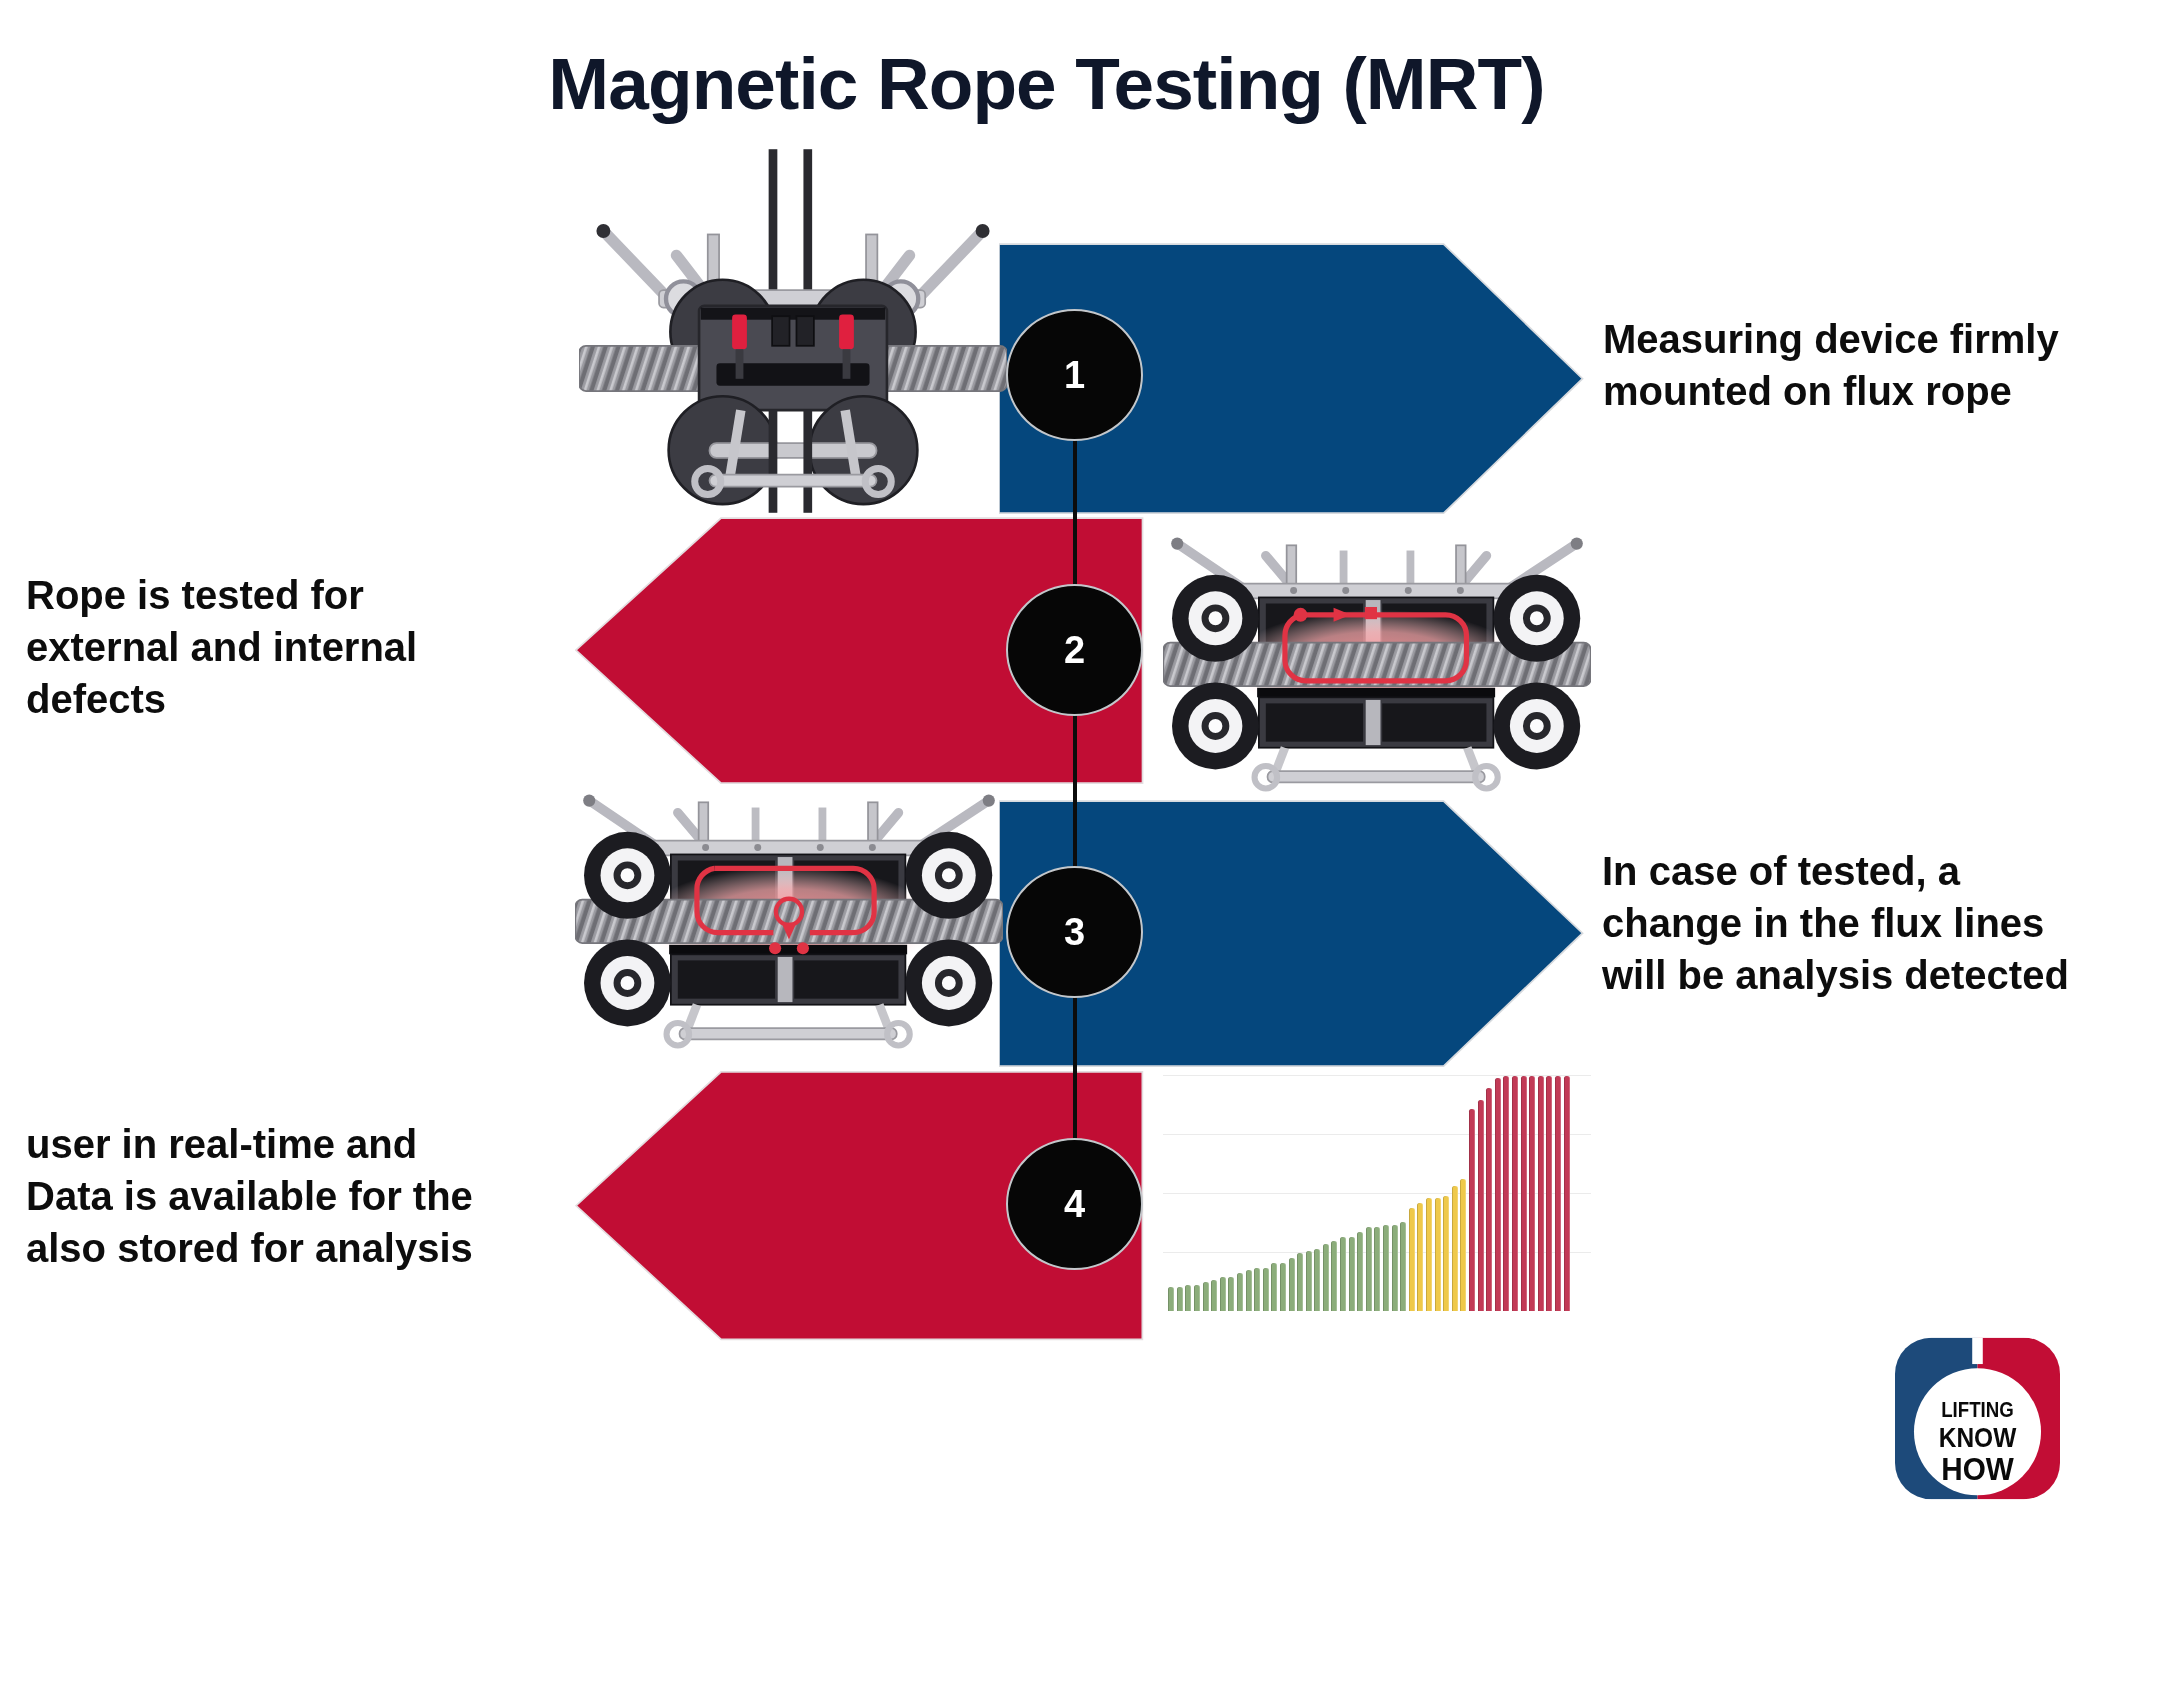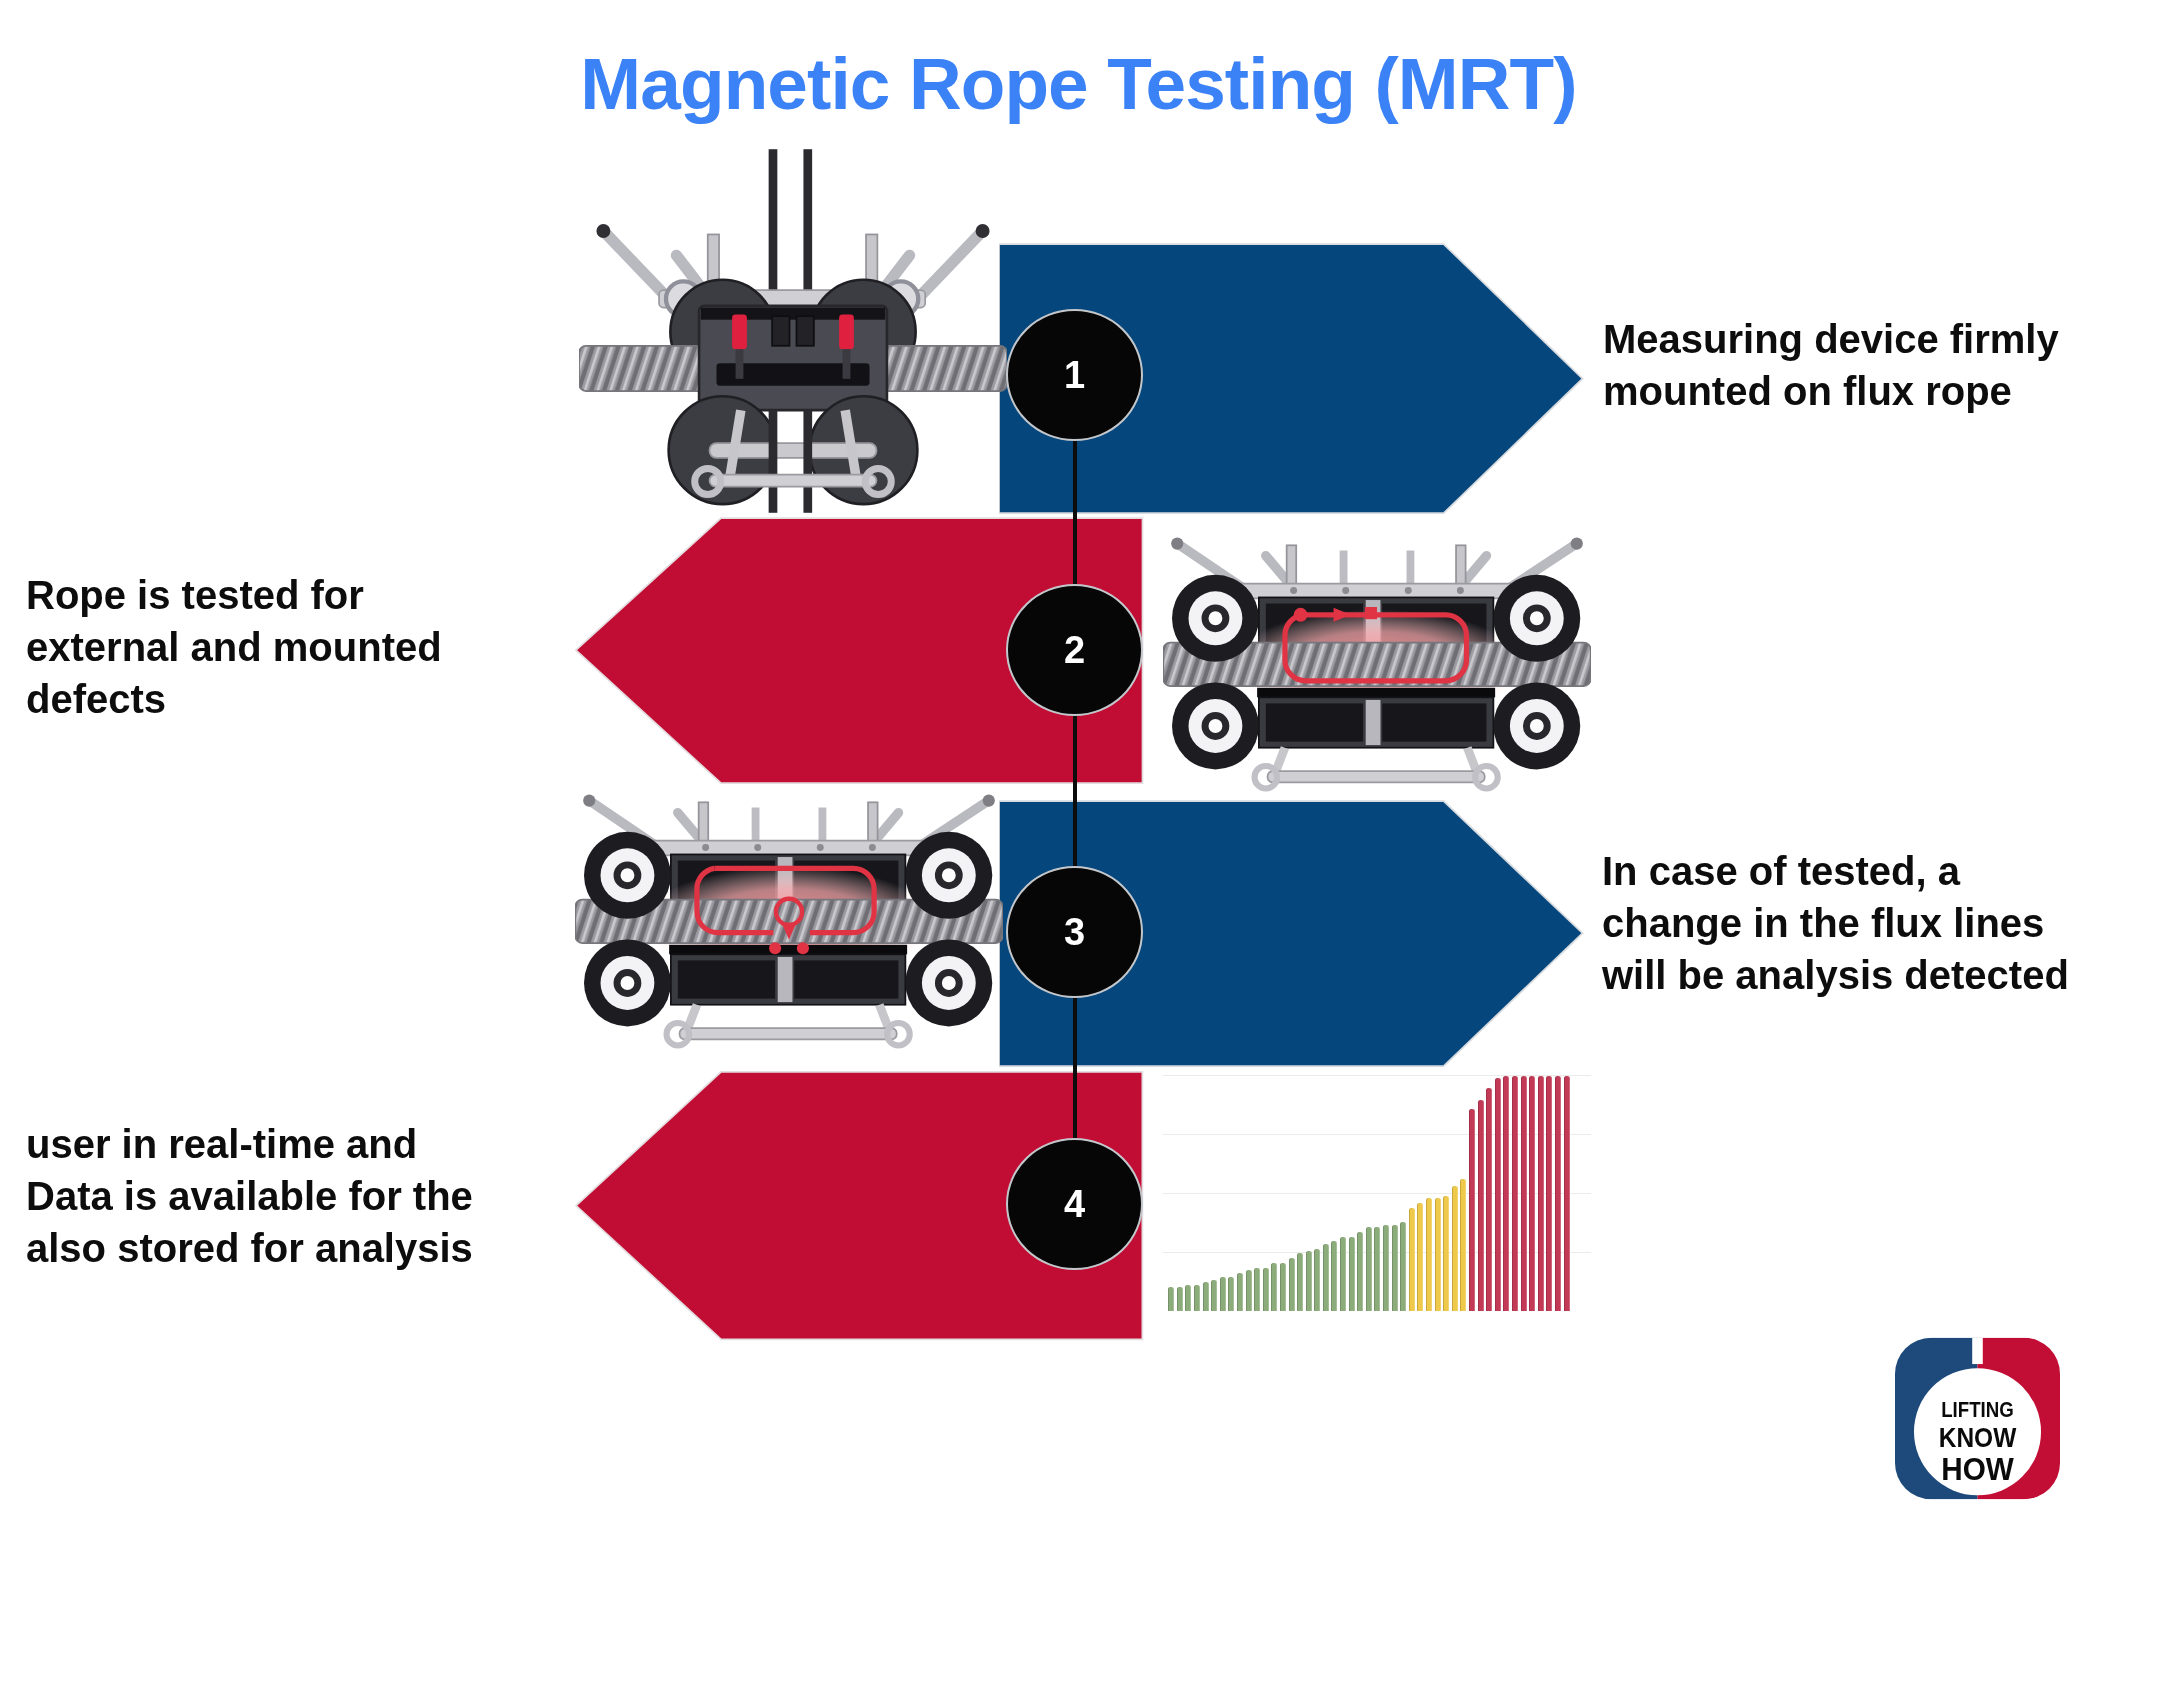--- a/index.html
+++ b/index.html
@@ -1,20 +1,20 @@
 <!DOCTYPE html>
 <html style="font-size:14px"><head>
 <meta charset="utf-8">
 <style>
   html,body{margin:0;padding:0;background:#fff;}
   .page{position:relative;width:2173px;height:1702px;background:#fff;overflow:hidden;
         font-family:"Liberation Sans", sans-serif;color:#0d0d0d;}
   .abs{position:absolute;}
   .title{left:0;top:42px;width:2093px;text-align:center;font-size:73px;font-weight:bold;
-         color:#3b82f6;letter-spacing:-0.9px;margin-left:32px;}
+         color:#0f172a;letter-spacing:-0.9px;}
   .note{font-size:40px;font-weight:bold;line-height:52px;color:#0d0d0d;}
   .arrow-label{font-size:43px;font-weight:bold;color:#ffffff;transform:translateY(-52%);white-space:nowrap;}
   .step-circle{width:137px;height:132px;border-radius:50%;background:#060606;
                border:2.6px solid #c3c7cb;box-sizing:border-box;display:flex;align-items:center;
                justify-content:center;font-size:38px;font-weight:bold;color:#fff;z-index:6;}
   .connector{width:4.3px;background:#0c0c0c;z-index:5;}
   .arrow-svg{z-index:1;}
   .device{z-index:3;}
   .chart{left:1163px;top:1071px;width:428px;height:240px;background:#fff;z-index:2;
          background-image:repeating-linear-gradient(to top,#ffffff 0px,#ffffff 29px,#ebebeb 29px,#ebebeb 29.5px);}
@@ -63,21 +63,21 @@
   <div class="abs arrow-label" style="left:806px;top:652px">Testrun</div>
   <div class="abs arrow-label" style="left:1189px;top:933px">Fault detection</div>
   <div class="abs arrow-label" style="left:680px;top:1206px">Fault analysis</div>
 
   <div class="abs note" style="left:1603px;top:313px">
     <div>Measuring device firmly</div>
     <div>mounted on flux rope</div>
   </div>
   <div class="abs note" style="left:26px;top:569px">
     <div>Rope is tested for</div>
-    <div>external and mounted</div>
+    <div>external and internal</div>
     <div>defects</div>
   </div>
   <div class="abs note" style="left:1602px;top:845px">
     <div>In case of tested, a</div>
     <div>change in the flux lines</div>
     <div>will be analysis detected</div>
   </div>
   <div class="abs note" style="left:26px;top:1118px">
     <div>user in real-time and</div>
     <div>Data is available for the</div>

